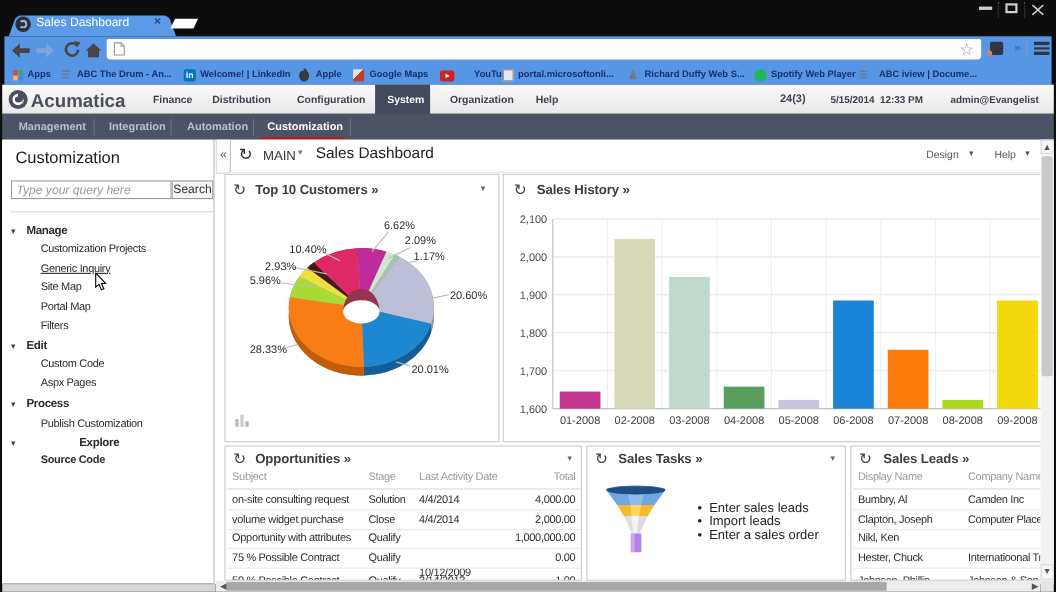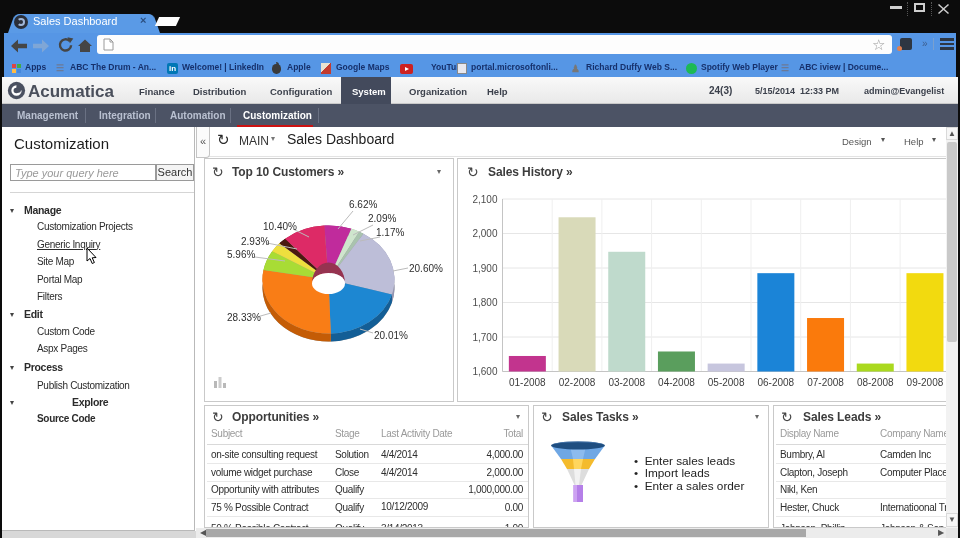--- a/index.html
+++ b/index.html
@@ -307,21 +307,21 @@
         <div class="abs" style="left:0;top:76.2px;width:325px;height:17px;color:#2e2e2e;font-size:10px;letter-spacing:-0.3px;">
           <span class="abs" style="left:6px;top:2px;">Opportunity with attributes</span>
           <span class="abs" style="left:130px;top:2px;">Qualify</span>
           <span class="abs" style="left:176px;top:2px;"></span>
           <span class="abs" style="left:228px;top:2px;width:90px;text-align:right;">1,000,000.00</span>
           <span class="abs" style="left:2px;top:16px;width:321px;height:1px;background:#e8e8e8;"></span>
         </div>
         <div class="abs" style="left:0;top:93.80000000000001px;width:325px;height:17px;color:#2e2e2e;font-size:10px;letter-spacing:-0.3px;">
           <span class="abs" style="left:6px;top:2px;">75 % Possible Contract</span>
           <span class="abs" style="left:130px;top:2px;">Qualify</span>
-          <span class="abs" style="left:176px;top:1px;">10/12/2009</span>
+          <span class="abs" style="left:176px;top:16px;">10/12/2009</span>
           <span class="abs" style="left:228px;top:2px;width:90px;text-align:right;">0.00</span>
           <span class="abs" style="left:2px;top:16px;width:321px;height:1px;background:#e8e8e8;"></span>
         </div>
         <div class="abs" style="left:0;top:115.4px;width:325px;height:17px;color:#2e2e2e;font-size:10px;letter-spacing:-0.3px;">
           <span class="abs" style="left:6px;top:2px;">50 % Possible Contract</span>
           <span class="abs" style="left:130px;top:2px;">Qualify</span>
           <span class="abs" style="left:176px;top:2px;">3/14/2013</span>
           <span class="abs" style="left:228px;top:2px;width:90px;text-align:right;">1.00</span>
         </div>
       </div>

